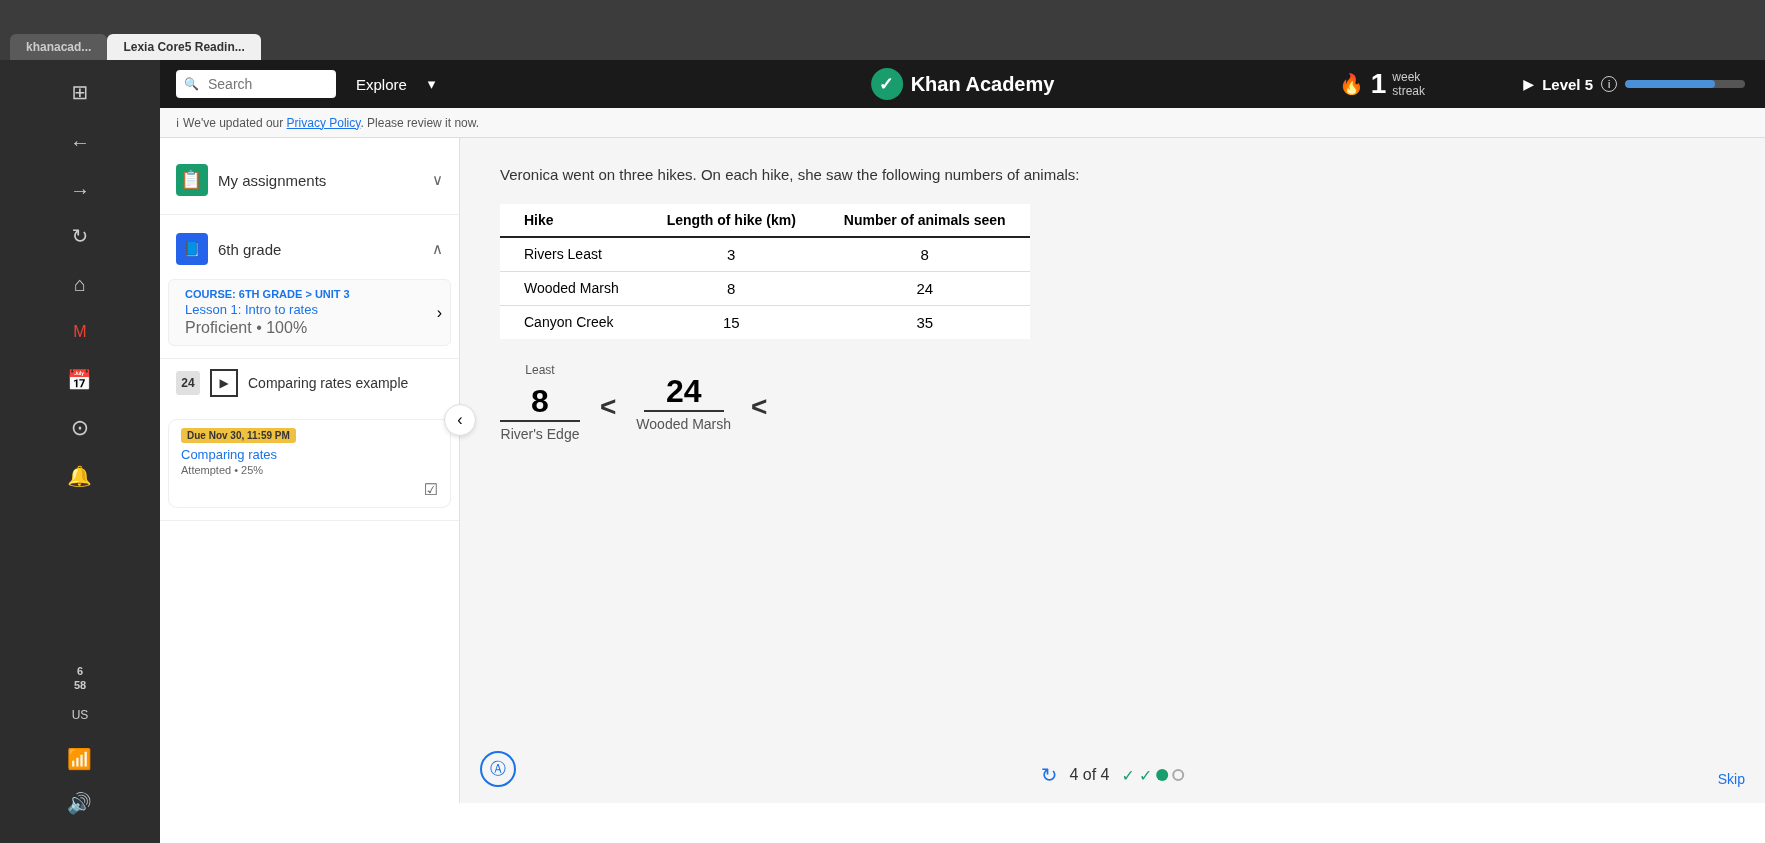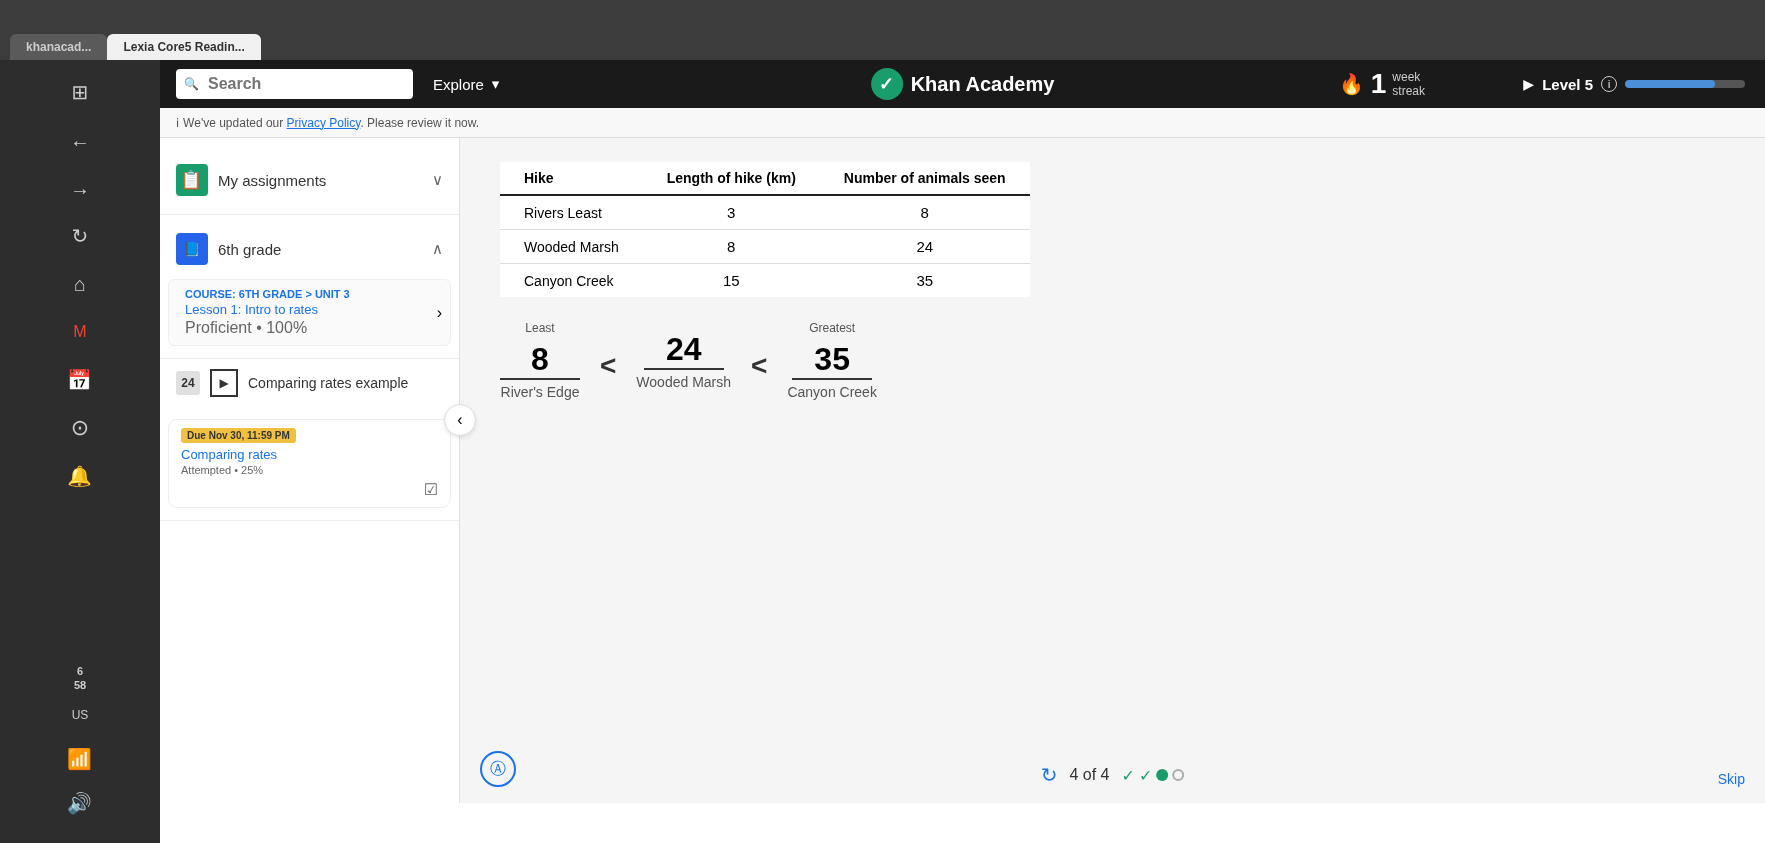--- a/index.html
+++ b/index.html
@@ -129,24 +129,23 @@
       width: 75%;
       height: 100%;
       background: #4a90d9;
       border-radius: 4px;
     }
     .search-box {
       background: #fff;
       border: none;
       border-radius: 4px;
       padding: 6px 12px 6px 32px;
-      font-size: 16px;
-      width: 237px;
+      font-size: 14px;
+      width: 160px;
       position: relative;
-      font-weight: bold;
     }
     .search-wrapper {
       position: relative;
     }
     .search-wrapper::before {
       content: '🔍';
       position: absolute;
       left: 8px;
       top: 50%;
       transform: translateY(-50%);
@@ -155,21 +154,21 @@
     }
     .explore-btn {
       color: white;
       background: none;
       border: none;
       font-size: 15px;
       cursor: pointer;
       padding: 4px 8px;
       display: flex;
       align-items: center;
-      gap: 8px;
+      gap: 21px;
     }
 
     
     .notification-bar {
       background: #f8f8f8;
       border-bottom: 1px solid #ddd;
       padding: 6px 16px;
       font-size: 12px;
       color: #555;
       display: flex;
@@ -638,20 +637,21 @@
       </div>
 
     </div>
 
     <div style="position:relative; width:0;">
       <div style="position:absolute; left:-16px; top:40%; z-index:10; background:white; border:1px solid #ddd; border-radius:50%; width:32px; height:32px; display:flex; align-items:center; justify-content:center; cursor:pointer; box-shadow: 0 2px 4px rgba(0,0,0,0.1);">‹</div>
     </div>
 
     <div class="content-panel">
 
+      <p class="question-text">Veronica went on three hikes. On each hike, she saw the following numbers of animals:</p>
 
       <table class="hike-table">
         <thead>
           <tr class="table-header-row">
             <th>Hike</th>
             <th>Length of hike (km)</th>
             <th>Number of animals seen</th>
           </tr>
         </thead>
         <tbody>
@@ -687,27 +687,20 @@
 
         <div class="order-item">
           <div class="order-underline">
             <span style="font-size:32px; font-weight:bold;">24</span>
           </div>
           <span class="order-name" style="font-size:14px; color:#555;">Wooded Marsh</span>
         </div>
 
         <span class="less-than">&lt;</span>
 
-        <div class="order-item">
-          <span class="greatest-label">Greatest</span>
-          <div class="order-underline">
-            <span style="font-size:32px; font-weight:bold;">35</span>
-          </div>
-          <span class="order-name" style="font-size:14px; color:#555;">Canyon Creek</span>
-        </div>
       </div>
 
       <div class="progress-area">
         <span class="refresh-icon">↻</span>
         <span>4 of 4</span>
         <div class="progress-dots">
           <span class="dot-check">✓</span>
           <span class="dot-check">✓</span>
           <div class="dot-current"></div>
           <div class="dot-empty"></div>

